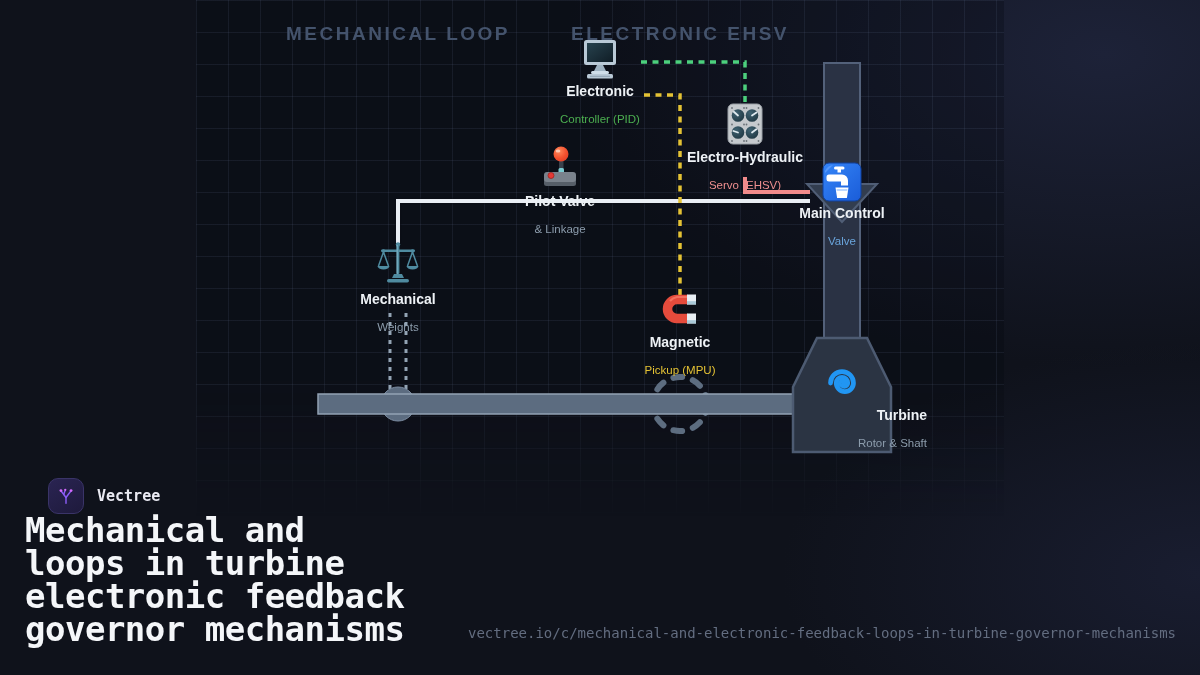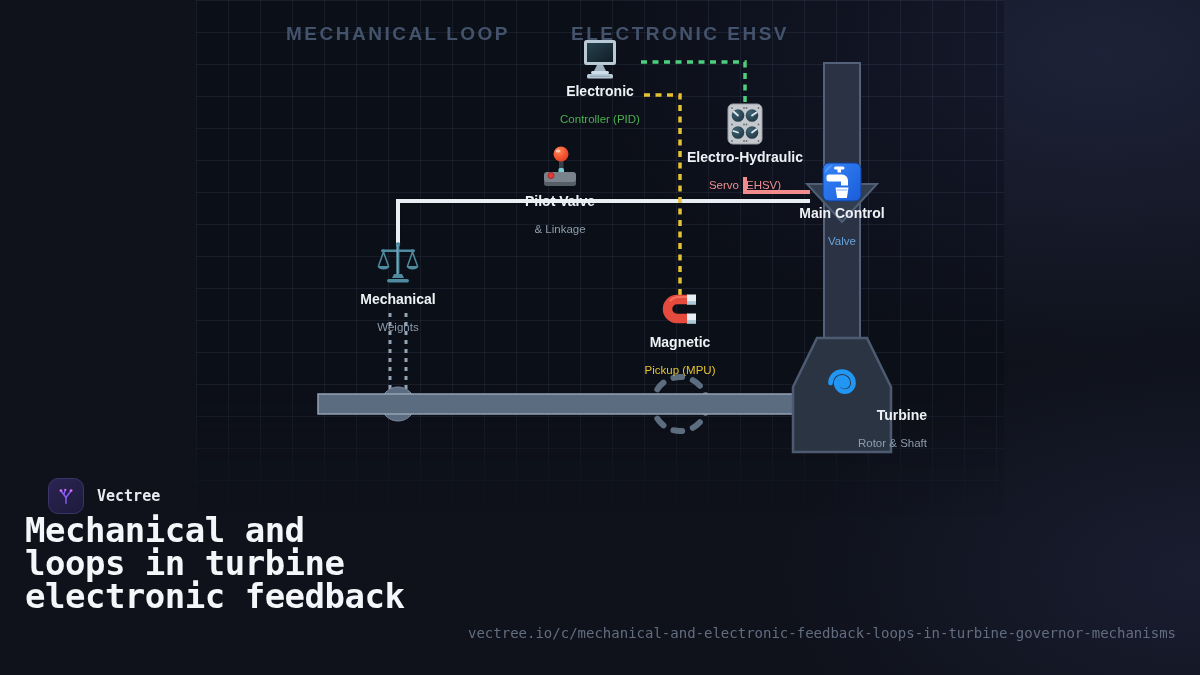--- a/index.html
+++ b/index.html
@@ -261,15 +261,16 @@
       </g>
     </svg>
   </div>
   <div class="brand-name">Vectree</div>
 </div>
 
 <div class="big-title">
   <div>Mechanical and</div>
   <div>loops in turbine</div>
   <div>electronic feedback</div>
+  <div>governor mechanisms</div>
 </div>
 
 <div class="footer-url">vectree.io/c/mechanical-and-electronic-feedback-loops-in-turbine-governor-mechanisms</div>
 
 </body></html>

